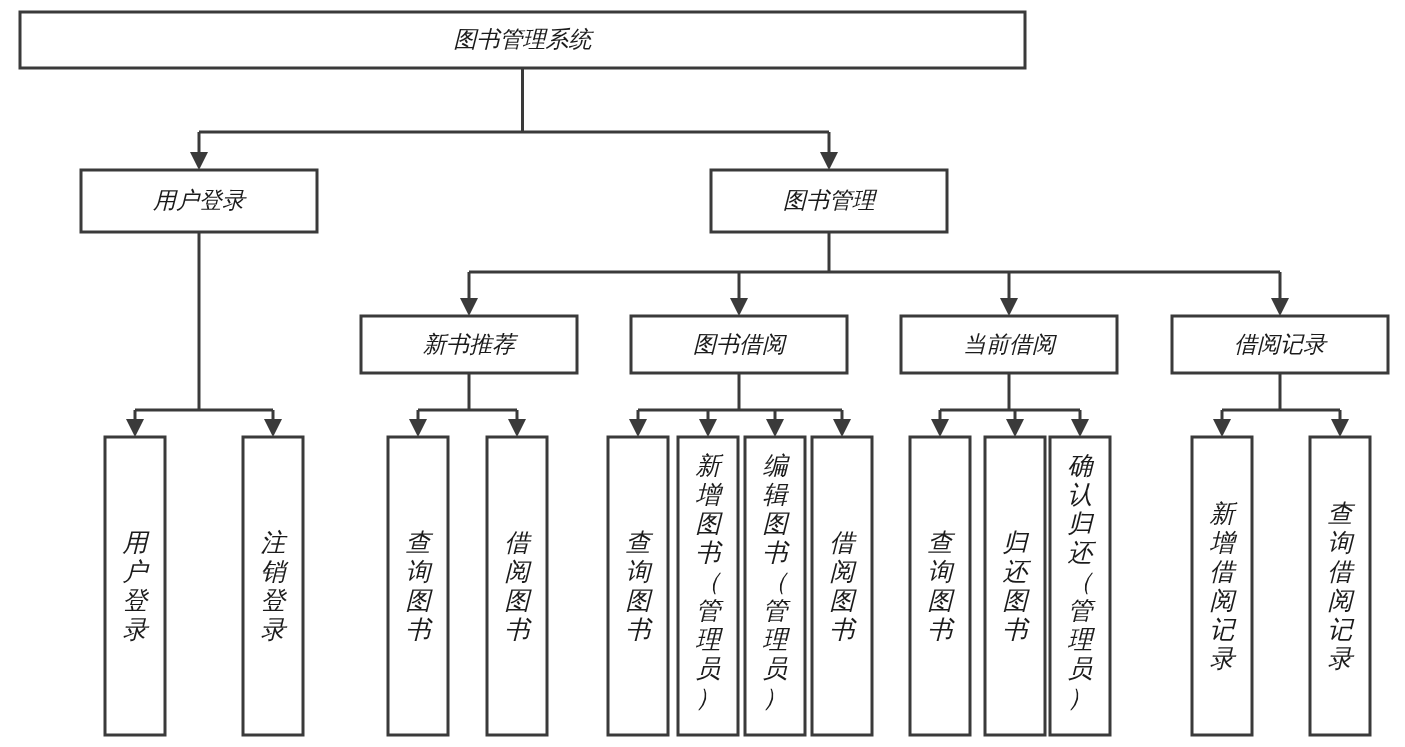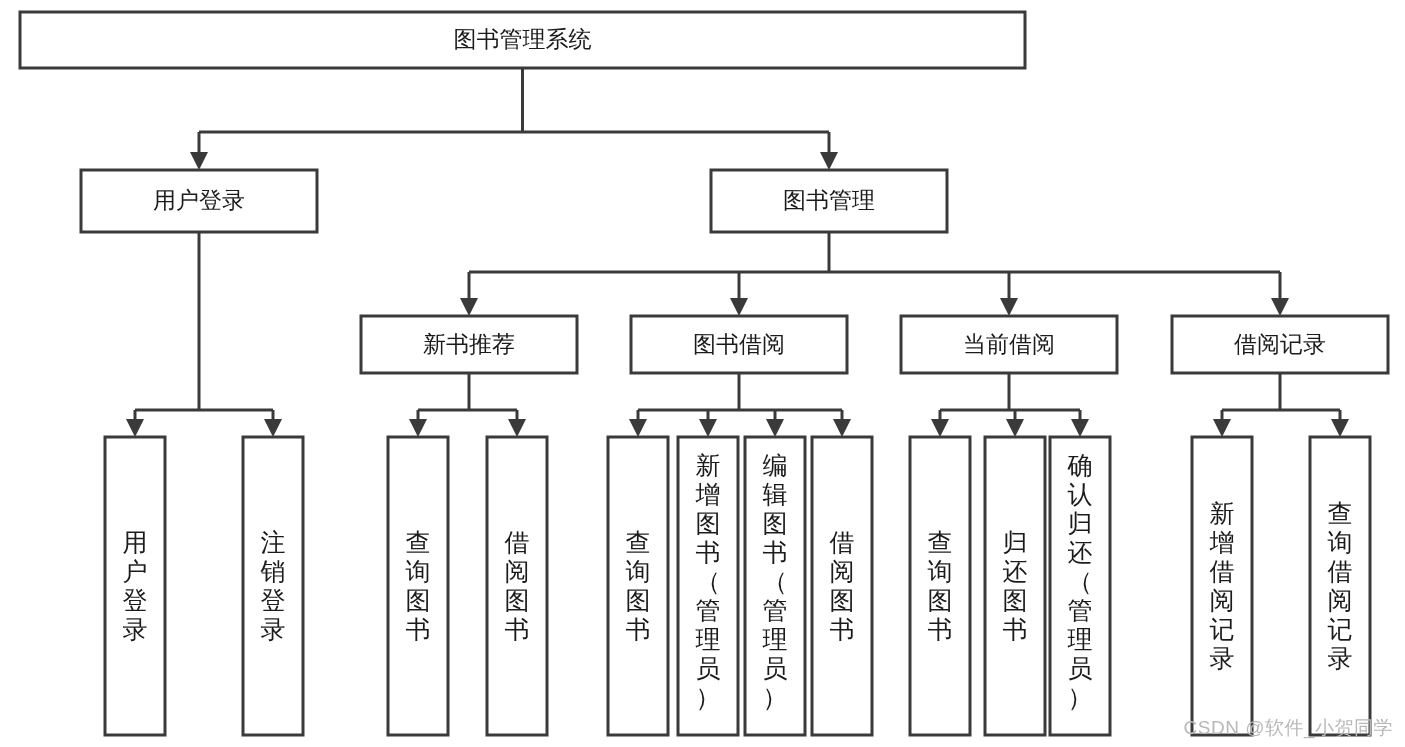--- a/index.html
+++ b/index.html
@@ -9,20 +9,21 @@
   }
   body {
     font-family: "Liberation Sans", "DejaVu Sans", sans-serif;
   }
   #stage {
     position: relative;
     width: 1405px;
     height: 747px;
     background: #ffffff;
     overflow: hidden;
+    font-style: italic;
   }
   svg.diagram {
     position: absolute;
     left: 0;
     top: 0;
     width: 1405px;
     height: 747px;
   }
   .node-box {
     fill: #ffffff;
@@ -198,14 +199,13 @@
         <g>
           <rect x="1192" y="437" width="60" height="298" class="node-box"></rect>
           <text x="1222" class="node-label-v"><tspan x="1222" y="521.62">新</tspan><tspan x="1222" y="550.62">增</tspan><tspan x="1222" y="579.62">借</tspan><tspan x="1222" y="608.62">阅</tspan><tspan x="1222" y="637.62">记</tspan><tspan x="1222" y="666.62">录</tspan></text>
         </g>
         <g>
           <rect x="1310" y="437" width="60" height="298" class="node-box"></rect>
           <text x="1340" class="node-label-v"><tspan x="1340" y="521.62">查</tspan><tspan x="1340" y="550.62">询</tspan><tspan x="1340" y="579.62">借</tspan><tspan x="1340" y="608.62">阅</tspan><tspan x="1340" y="637.62">记</tspan><tspan x="1340" y="666.62">录</tspan></text>
         </g>
       </g>
   </svg>
-  <div class="watermark">CSDN @软件_小贺同学</div>
 </div>
 
 </body></html>

